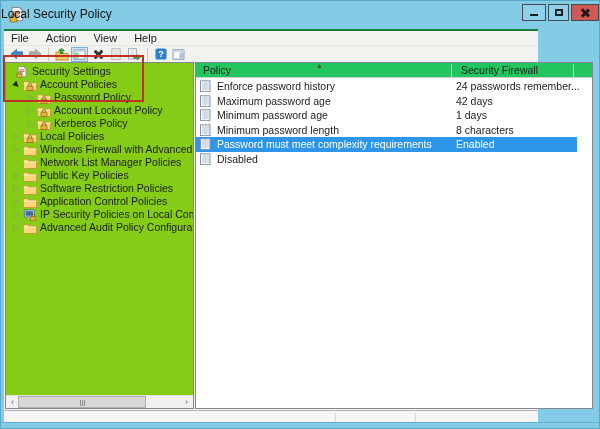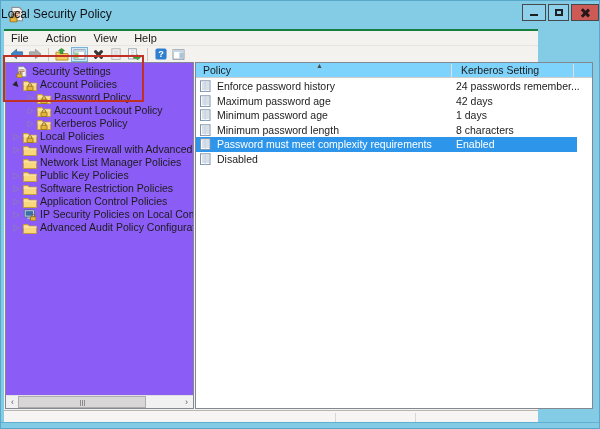--- a/index.html
+++ b/index.html
@@ -29,21 +29,21 @@
   .tbtn{width:17px;height:15px;display:flex;align-items:center;justify-content:center;margin-right:1px;}
   .tbtn svg{display:block;}
   .tbtn.active{background:#cfe8f7;border:1px solid #77b2d8;}
   .tsep{width:1px;height:13px;background:#c9c6c0;margin:0 4px;}
   .xglyph{position:relative;width:11px;height:11px;}
   .xglyph::before,.xglyph::after{content:"";position:absolute;left:4.5px;top:0;width:3px;height:11px;background:#373737;border-radius:1px;}
   .xglyph::before{transform:rotate(45deg);}
   .xglyph::after{transform:rotate(-45deg);}
 
   
-  .main-tree{position:absolute;left:1px;top:31px;width:189px;height:347px;background:#8b5cf6;border:1px solid #828790;overflow:hidden;}
+  .main-tree{position:absolute;left:1px;top:31px;width:189px;height:347px;background:#84cc16;border:1px solid #828790;overflow:hidden;}
   .main-list{position:absolute;left:191px;top:31px;width:398px;height:347px;background:#fff;border:1px solid #828790;overflow:hidden;}
 
   
   .tree{position:absolute;left:0;top:2px;width:100%;font-size:10.5px;color:#1c1c1c;}
   .trow{position:relative;height:13px;line-height:13px;white-space:nowrap;display:flex;align-items:center;cursor:default;}
   .trow .exp{width:13px;flex:0 0 13px;text-align:center;font-size:8px;line-height:13px;}
   .exp.collapsed::before{content:"▷";color:#8f8f8f;}
   .exp.expanded::before{content:"▶";display:inline-block;color:#262626;transform:rotate(45deg);font-size:7.5px;}
   .trow .ticon{flex:0 0 14px;width:14px;height:12px;margin-right:3px;}
   .pad0{padding-left:9px;}
@@ -53,21 +53,21 @@
 
   
   .hscroll{position:absolute;left:0;bottom:0;width:100%;height:13px;background:#f2f1f1;border-top:1px solid #e2e1e0;}
   .sbtn{position:absolute;top:0;width:13px;height:12px;background:#f2f1f1;color:#5d5d5d;font-size:9px;line-height:12px;text-align:center;}
   .sbtn.left{left:0;}
   .sbtn.right{right:0;}
   .sthumb{position:absolute;left:12px;top:0;width:128px;height:12px;background:#d8d6d6;border:1px solid #aeacac;}
   .grip{position:absolute;left:50%;top:3px;width:1px;height:6px;background:#8e8c8c;box-shadow:-2px 0 #8e8c8c,2px 0 #8e8c8c;}
 
   
-  .lheader{position:absolute;left:0;top:0;width:100%;height:15px;background:#7dd3fc;border-bottom:1px solid #cfcecd;font-size:10.5px;color:#1c1c1c;}
+  .lheader{position:absolute;left:0;top:0;width:100%;height:15px;background:#22c55e;border-bottom:1px solid #cfcecd;font-size:10.5px;color:#1c1c1c;}
   .hdiv{position:absolute;top:1px;width:1px;height:13px;background:#e0e0e0;}
   .hdiv.d1{left:255px;}
   .hdiv.d2{left:377px;}
   .hcol{position:absolute;top:1px;white-space:nowrap;cursor:default;}
   .hpolicy{left:7px;}
   .hsetting{left:265px;}
   .sort-asc{position:absolute;left:120px;top:-1px;font-size:7px;color:#4a4a4a;}
   .lrows{position:absolute;left:0;top:16px;width:100%;}
   .lrow{position:relative;height:14.5px;display:flex;align-items:center;font-size:10.5px;color:#1c1c1c;white-space:nowrap;cursor:default;}
   .lrow .licon{flex:0 0 13px;width:13px;height:12px;margin-left:3px;margin-right:5px;}
@@ -336,21 +336,21 @@
             <span class="grip"></span>
           </div>
         <div class="sbtn right">›</div>
       </div>
     </div>
 
     <div class="main-list">
       <div class="lheader">
         <span class="hcol hpolicy">Policy</span>
         <span class="sort-asc">▲</span>
-        <span class="hcol hsetting">Kerberos Setting</span>
+        <span class="hcol hsetting">Security Firewall</span>
         <span class="hdiv d1"></span>
         <span class="hdiv d2"></span>
       </div>
       <div class="lrows">
         <div class="lrow">
           <svg class="licon" viewBox="0 0 13 12">
               <use href="#sym-policy-doc"></use>
             </svg>
           <span class="lpol">Enforce password history</span>
           <span class="lset">24 passwords remember...</span>

